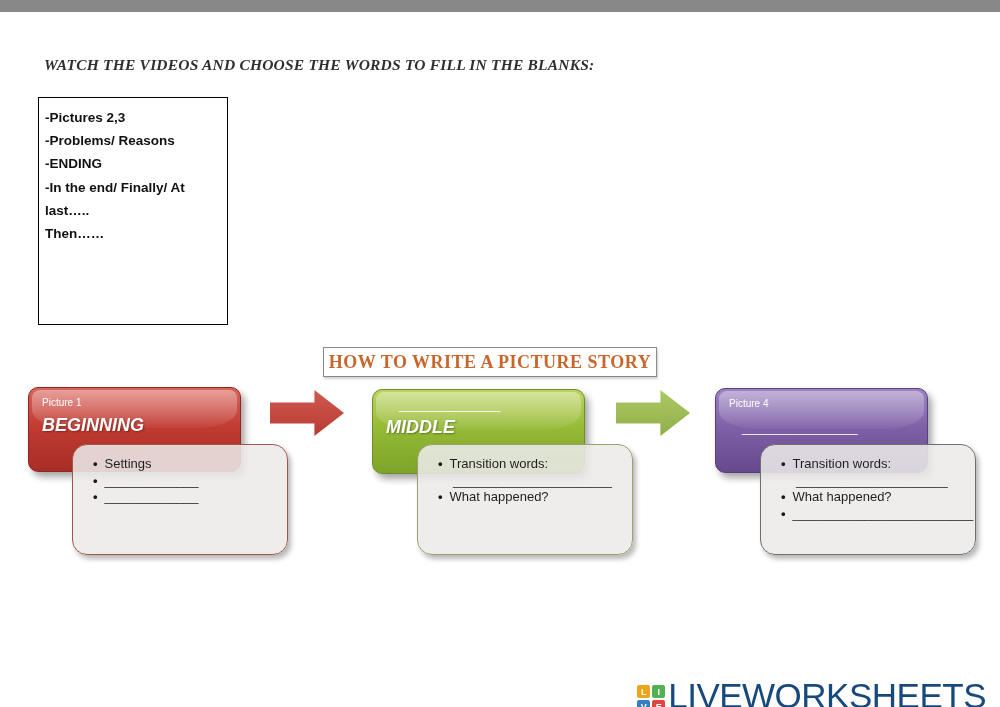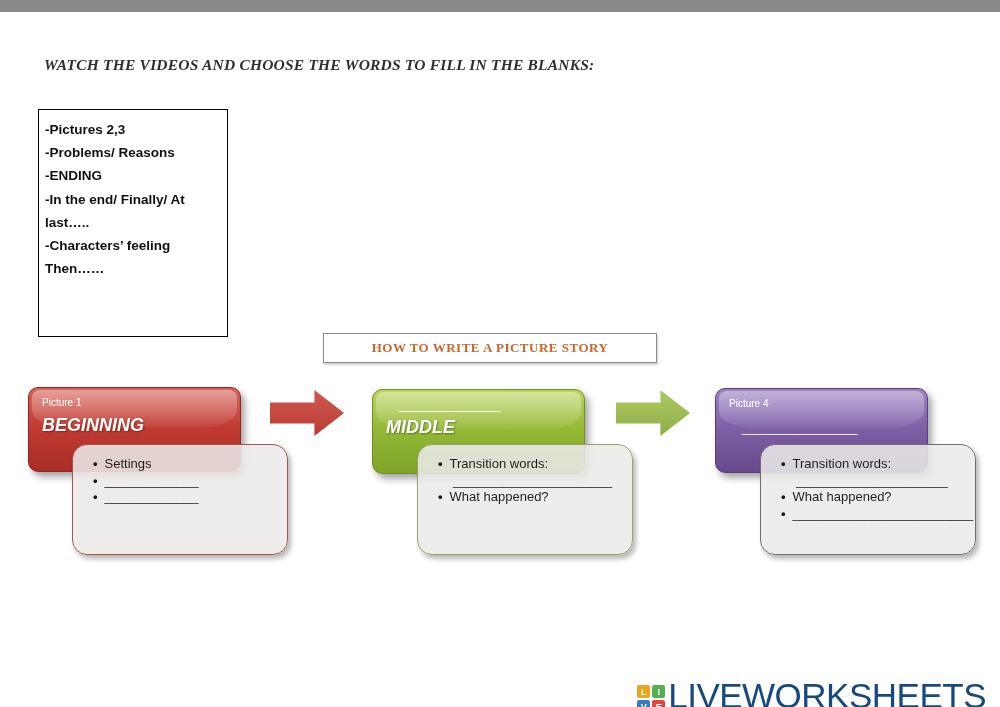--- a/index.html
+++ b/index.html
@@ -9,30 +9,30 @@
     font-family:"Liberation Sans",sans-serif;
   }
   
   .instruction{
     position:absolute;left:44px;top:44px;width:700px;
     font-family:"Liberation Serif",serif;font-style:italic;font-weight:bold;
     font-size:15.5px;color:#2f2f2f;letter-spacing:.2px;
   }
   
   .word-bank{
-    position:absolute;left:38px;top:97px;width:176px;height:210px;
+    position:absolute;left:38px;top:85px;width:176px;height:210px;
     border:1.6px solid #000;padding:8px 6px;
     font-weight:bold;font-size:13.5px;color:#111;line-height:23.2px;
   }
   
   .banner{
-    position:absolute;left:323px;top:321px;width:332px;height:28px;
+    position:absolute;left:323px;top:335px;width:332px;height:28px;
     border:1px solid #8a8a8a;box-shadow:1px 2px 2px rgba(0,0,0,.18);
     text-align:center;line-height:28px;
-    font-family:"Liberation Serif",serif;font-weight:bold;font-size:13px;
+    font-family:"Liberation Serif",serif;font-weight:bold;font-size:18px;
     color:#c9662a;letter-spacing:.5px;
   }
   
   .box{
     position:absolute;width:213px;height:85px;border-radius:10px;
     color:#fff;box-shadow:4px 5px 7px rgba(0,0,0,.35);
     box-sizing:border-box;
   }
   .box::before{
     content:"";position:absolute;left:3px;right:3px;top:2px;height:46%;
@@ -91,21 +91,20 @@
 <div class="page">
 
   <div class="instruction">WATCH THE VIDEOS AND CHOOSE THE WORDS TO FILL IN THE BLANKS:</div>
 
   <div class="word-bank">
     <div>-Pictures 2,3</div>
     <div>-Problems/ Reasons</div>
     <div>-ENDING</div>
     <div>-In the end/ Finally/ At</div>
     <div>last…..</div>
-    <div>-Characters’ feeling</div>
     <div>Then……</div>
   </div>
 
   <div class="banner">HOW TO WRITE A PICTURE STORY</div>
 
   <div class="box box-red">
     <div class="pic-label">Picture 1</div>
     <div class="main-label">BEGINNING</div>
   </div>
 

